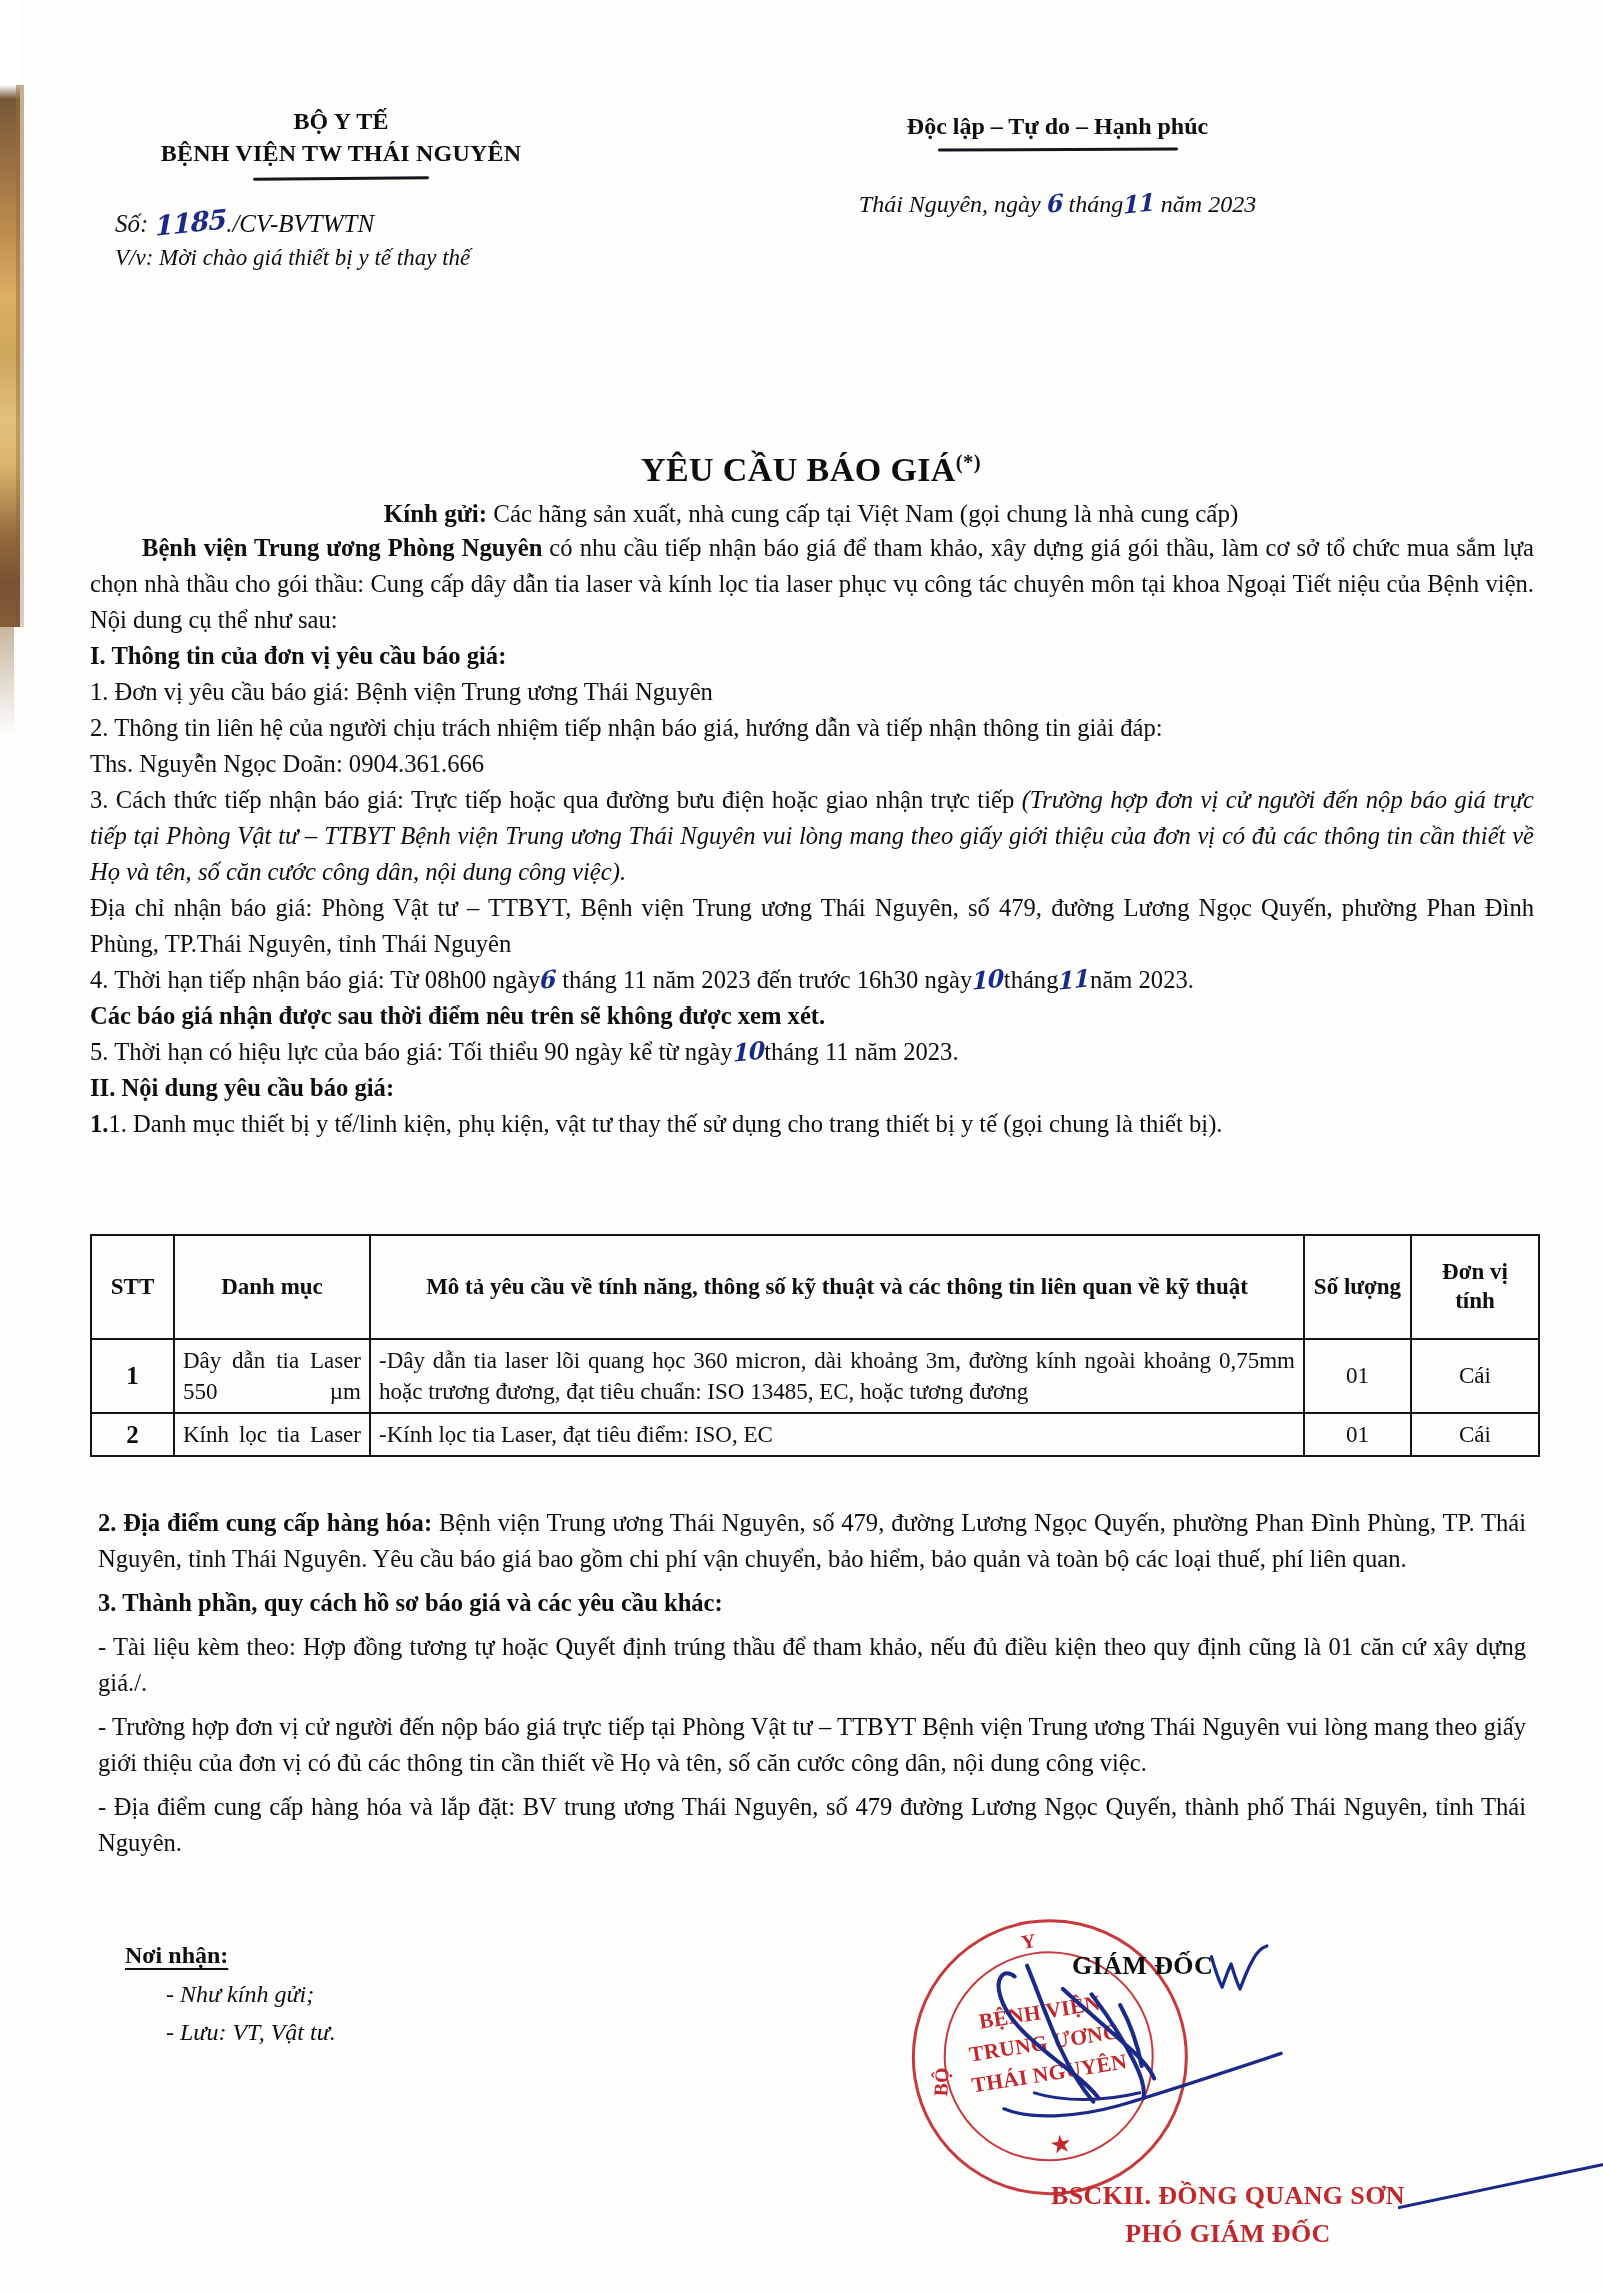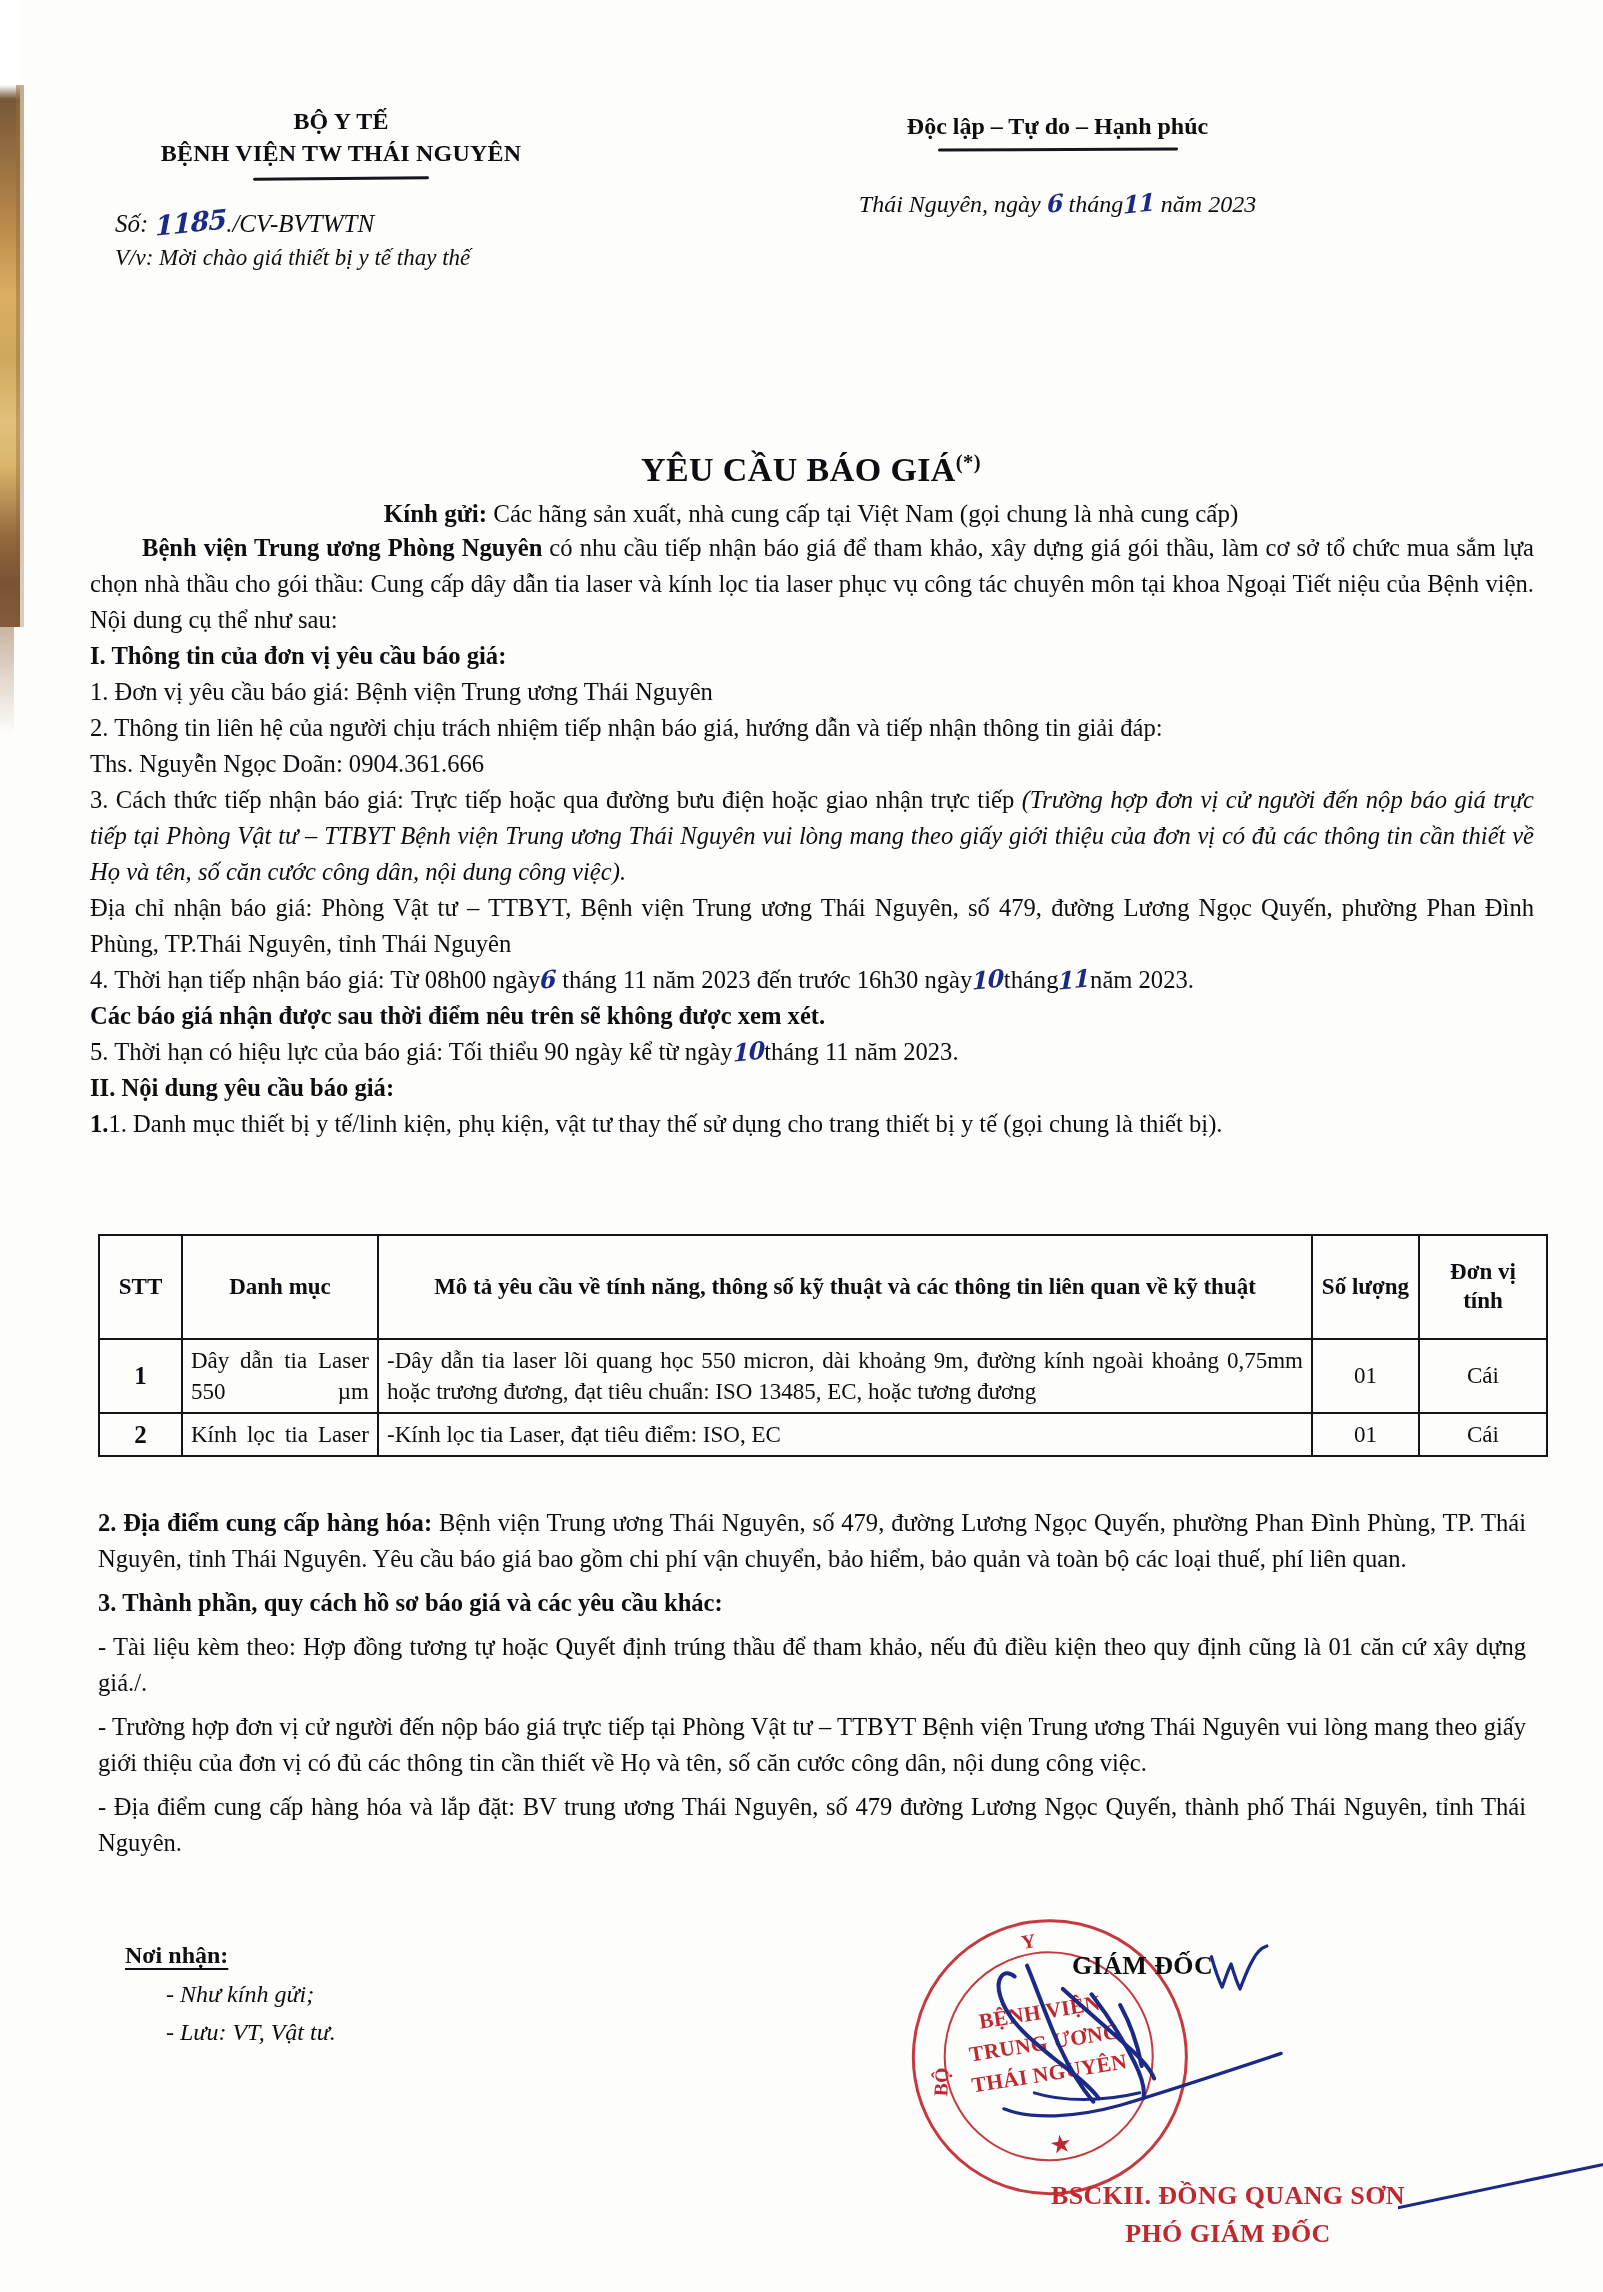--- a/index.html
+++ b/index.html
@@ -156,21 +156,20 @@
   .p-indent { text-indent: 52px; }
   .b { font-weight: bold; }
   .i { font-style: italic; }
 
   
   .tbl-wrap {
     position: absolute;
     left: 90px;
     top: 1234px;
     width: 1250px;
-    margin-left: 8px;
   }
   table.spec {
     border-collapse: collapse;
     width: 100%;
     font-size: 23px;
     table-layout: fixed;
   }
   table.spec th, table.spec td {
     border: 2px solid #14141b;
     padding: 4.5px 8px;
@@ -400,21 +399,21 @@
           <th>Danh mục</th>
           <th>Mô tả yêu cầu về tính năng, thông số kỹ thuật và các thông tin liên quan về kỹ thuật</th>
           <th>Số lượng</th>
           <th>Đơn vị tính</th>
         </tr>
       </thead>
       <tbody>
         <tr>
           <td class="c-stt">1</td>
           <td class="c-name">Dây dẫn tia Laser 550 µm</td>
-          <td class="c-desc">-Dây dẫn tia laser lõi quang học 550 micron, dài khoảng 9m, đường kính ngoài khoảng 0,75mm hoặc trương đương, đạt tiêu chuẩn: ISO 13485, EC, hoặc tương đương</td>
+          <td class="c-desc">-Dây dẫn tia laser lõi quang học 360 micron, dài khoảng 3m, đường kính ngoài khoảng 0,75mm hoặc trương đương, đạt tiêu chuẩn: ISO 13485, EC, hoặc tương đương</td>
           <td class="c-qty">01</td>
           <td class="c-unit">Cái</td>
         </tr>
         <tr>
           <td class="c-stt">2</td>
           <td class="c-name">Kính lọc tia Laser</td>
           <td class="c-desc">-Kính lọc tia Laser, đạt tiêu điểm: ISO, EC</td>
           <td class="c-qty">01</td>
           <td class="c-unit">Cái</td>
         </tr>

